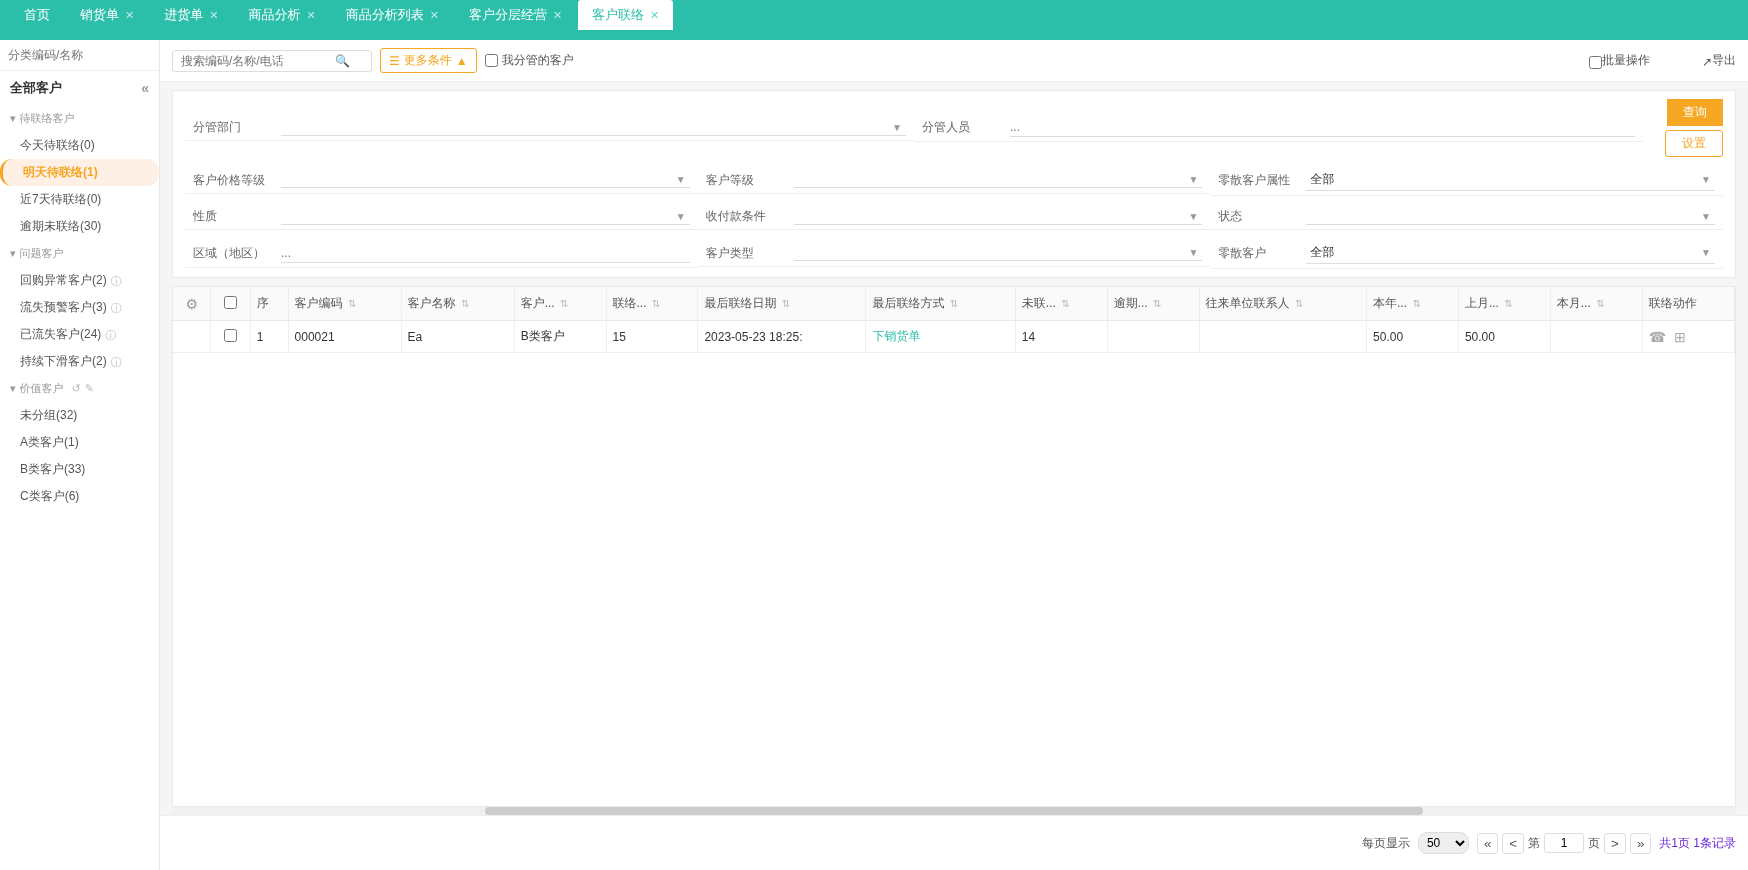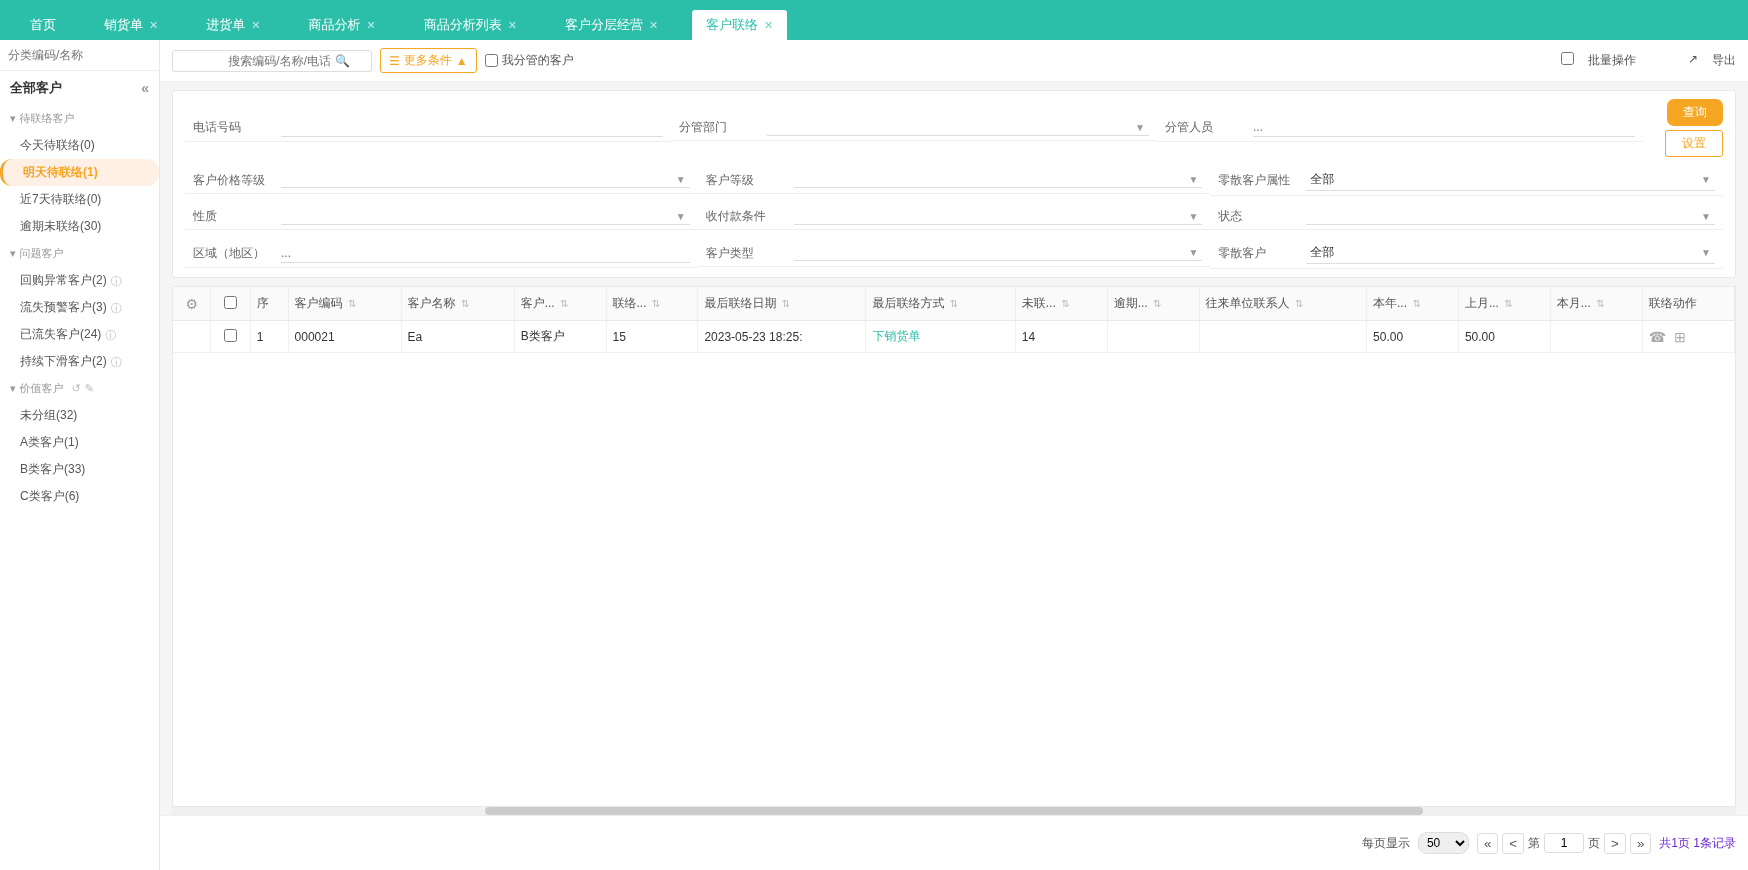--- a/index.html
+++ b/index.html
@@ -1,20 +1,20 @@
 <!DOCTYPE html>
 <html><head>
   <meta charset="utf-8">
   <style>
     * { margin: 0; padding: 0; box-sizing: border-box; }
     body { font-family: 'Microsoft YaHei', Arial, sans-serif; font-size: 12px; background: #f5f5f5; color: #333; width: 1748px; height: 870px; overflow: hidden; }
 
     
     .top-nav {
-      display: flex; align-items: flex-end; background: #2bbfaa; height: 40px; padding: 0 16px; gap: 20px;
+      display: flex; align-items: flex-start; background: #2bbfaa; height: 40px; padding: 0 10px; gap: 2px;
     }
     .nav-item {
       padding: 6px 14px; color: #fff; cursor: pointer; font-size: 13px; border-radius: 3px 3px 0 0; display: flex; align-items: center; gap: 6px; position: relative;
     }
     .nav-item.active { background: #fff; color: #2bbfaa; }
     .nav-item .close-x { font-size: 11px; opacity: 0.7; cursor: pointer; }
     .nav-home { padding: 6px 14px; color: #fff; font-size: 13px; cursor: pointer; }
 
     
     .layout { display: flex; height: calc(870px - 40px); }
@@ -45,29 +45,29 @@
     
     .main { flex: 1; display: flex; flex-direction: column; overflow: hidden; }
 
     
     .toolbar {
       display: flex; align-items: center; padding: 8px 12px; background: #fff; border-bottom: 1px solid #eee; gap: 8px;
     }
     .search-box {
       display: flex; align-items: center; border: 1px solid #ddd; border-radius: 3px; padding: 3px 8px; gap: 4px; min-width: 200px;
     }
-    .search-box input { border: none; outline: none; font-size: 12px; color: #737373; width: 150px; text-align: right; }
+    .search-box input { border: none; outline: none; font-size: 12px; color: #737373; width: 150px; }
     .filter-btn {
       display: flex; align-items: center; gap: 4px; color: #f5a623; cursor: pointer; font-size: 12px; border: 1px solid #f5a623; border-radius: 3px; padding: 3px 8px;
     }
     .my-customers { display: flex; align-items: center; gap: 4px; cursor: pointer; font-size: 12px; color: #555; }
     .my-customers input[type=checkbox] { cursor: pointer; }
     .toolbar-right { margin-left: auto; display: flex; align-items: center; gap: 12px; }
     .batch-btn, .export-btn {
-      display: flex; align-items: flex-start; gap: 14px; cursor: pointer; color: #555; font-size: 12px; padding-left: 40px;
+      display: flex; align-items: flex-end; gap: 0; cursor: pointer; color: #555; font-size: 12px; padding-left: 40px;
     }
     .batch-btn input[type=checkbox] { cursor: pointer; }
 
     
     .filter-panel {
       background: #fff; border: 1px solid #e8e8e8; border-radius: 3px; margin: 8px 12px 0 12px; padding: 8px 12px;
     }
     .filter-row {
       display: flex; align-items: center; gap: 0; margin-bottom: 8px;
     }
@@ -79,21 +79,21 @@
     .filter-input {
       flex: 1; border: none; outline: none; font-size: 12px; color: #333; border-bottom: 1px solid #ddd; padding: 2px 0;
     }
     .filter-select {
       flex: 1; display: flex; align-items: center; justify-content: space-between; border-bottom: 1px solid #ddd; padding: 2px 4px; cursor: pointer;
     }
     .filter-select span { font-size: 12px; color: #333; }
     .filter-select .arrow { color: #999; font-size: 10px; }
     .filter-actions { display: flex; flex-direction: column; gap: 4px; padding-left: 12px; align-items: flex-end; min-width: 80px; }
     .btn-query {
-      background: #f5a623; color: #fff; border: none; border-radius: 7px; padding: 5px 16px; cursor: pointer; font-size: 12px;
+      background: #f5a623; color: #fff; border: none; border-radius: 0; padding: 5px 16px; cursor: pointer; font-size: 12px;
     }
     .btn-set {
       background: #fff; color: #f5a623; border: 1px solid #f5a623; border-radius: 3px; padding: 4px 16px; cursor: pointer; font-size: 12px;
     }
 
     
     .table-area { flex: 1; overflow: auto; margin: 8px 12px 0 12px; background: #fff; border: 1px solid #e8e8e8; }
     table { width: 100%; border-collapse: collapse; font-size: 12px; }
     thead tr { background: #fafafa; border-bottom: 1px solid #e8e8e8; }
     thead th {
@@ -256,24 +256,20 @@
         <div class="export-btn">
           <span>↗</span>
           <span>导出</span>
         </div>
       </div>
     </div>
 
     <div class="filter-panel">
 
       <div class="filter-row">
-        <div class="filter-cell">
-          <span class="filter-label">电话号码</span>
-          <input class="filter-input" type="text" style="">
-        </div>
         <div class="filter-cell">
           <span class="filter-label">分管部门</span>
           <div class="filter-select">
             <span></span>
             <span class="arrow">▼</span>
           </div>
         </div>
         <div class="filter-cell">
           <span class="filter-label">分管人员</span>
           <input class="filter-input" type="text" placeholder="..." style="">

